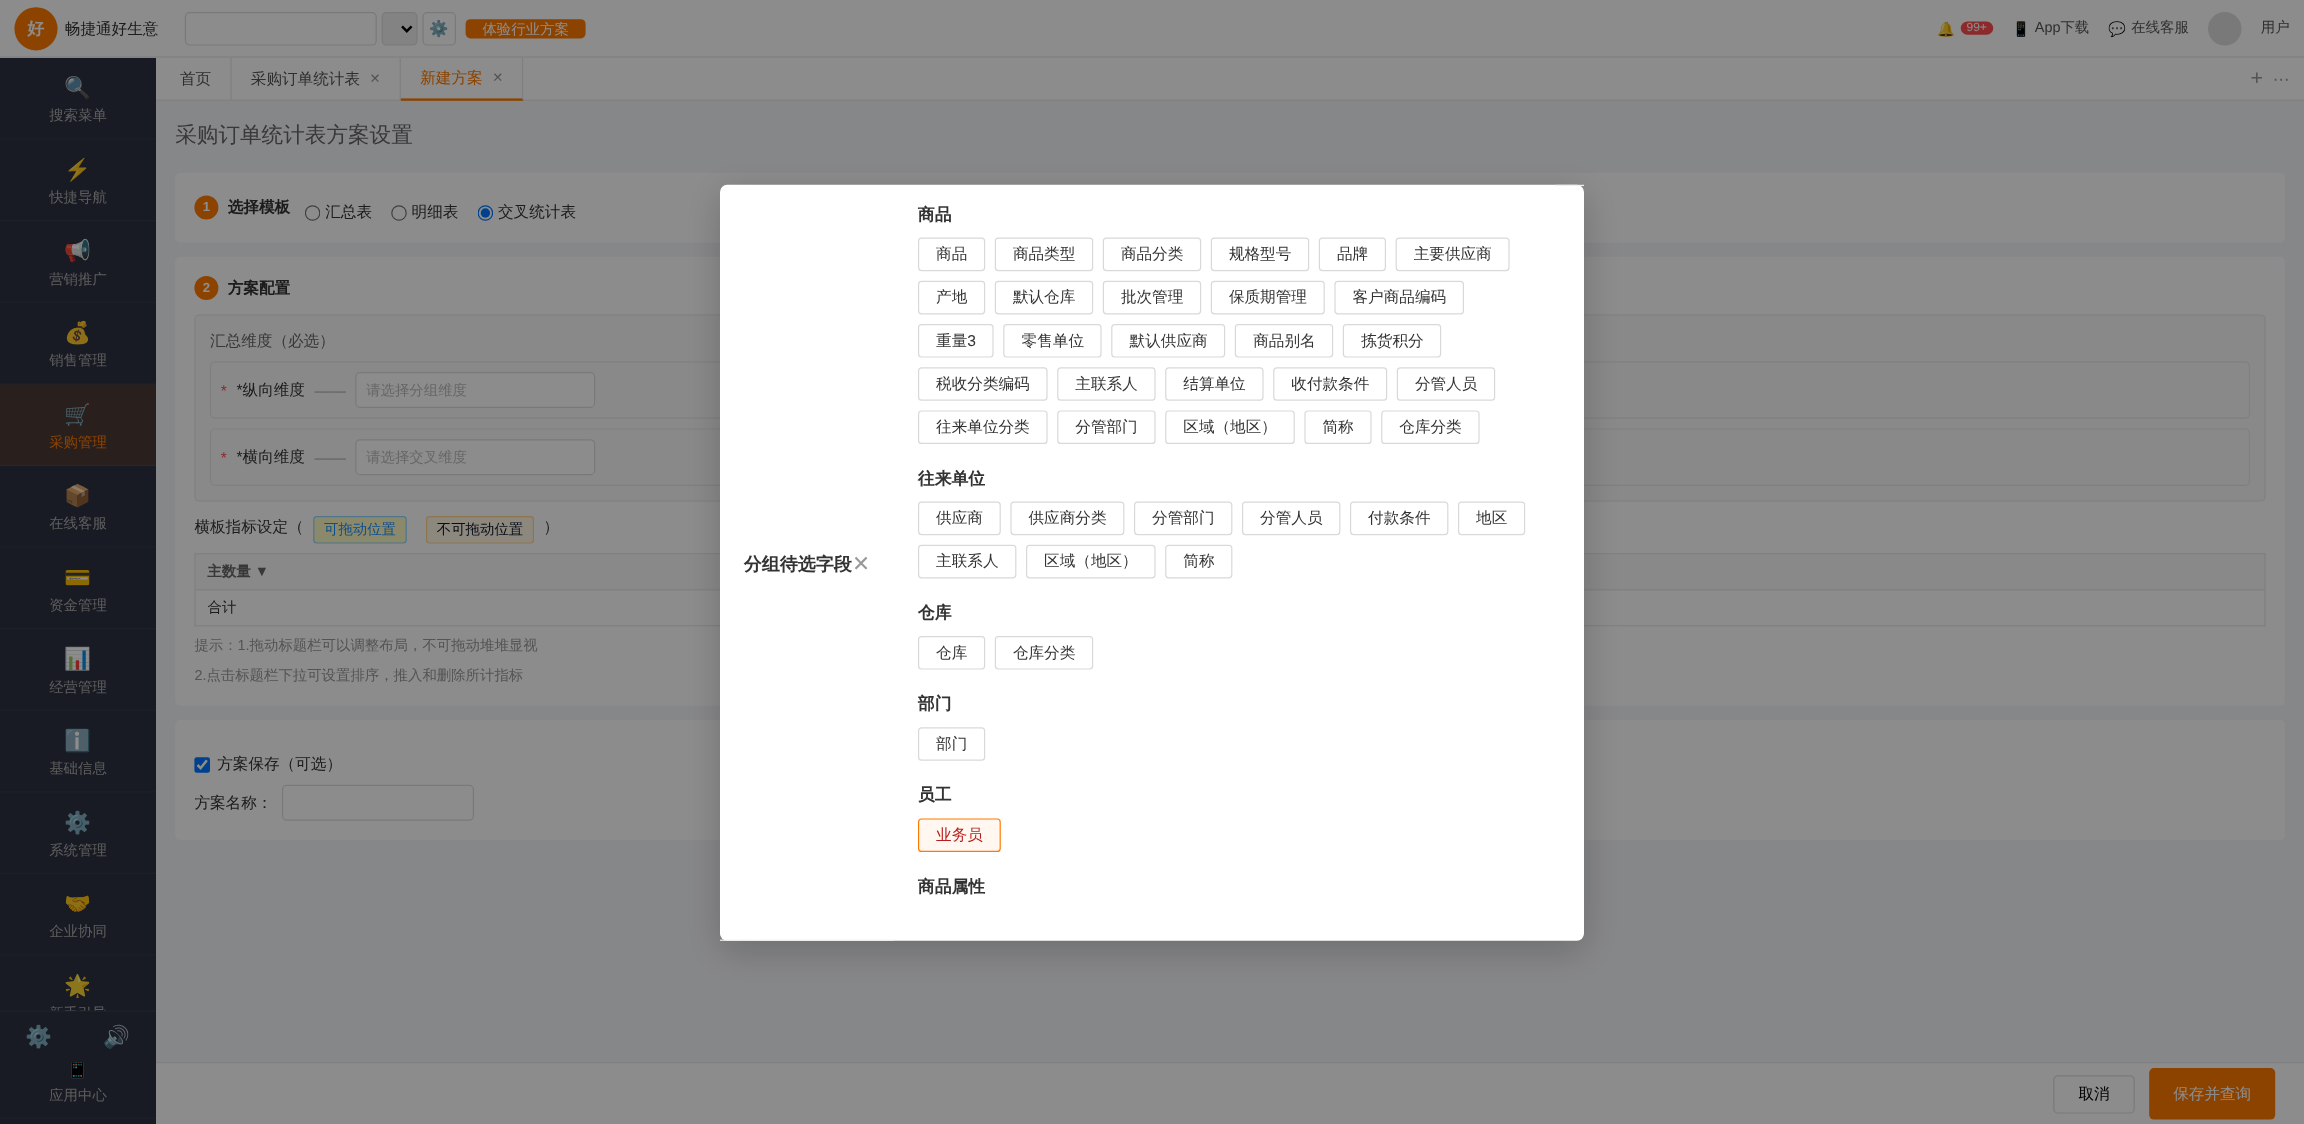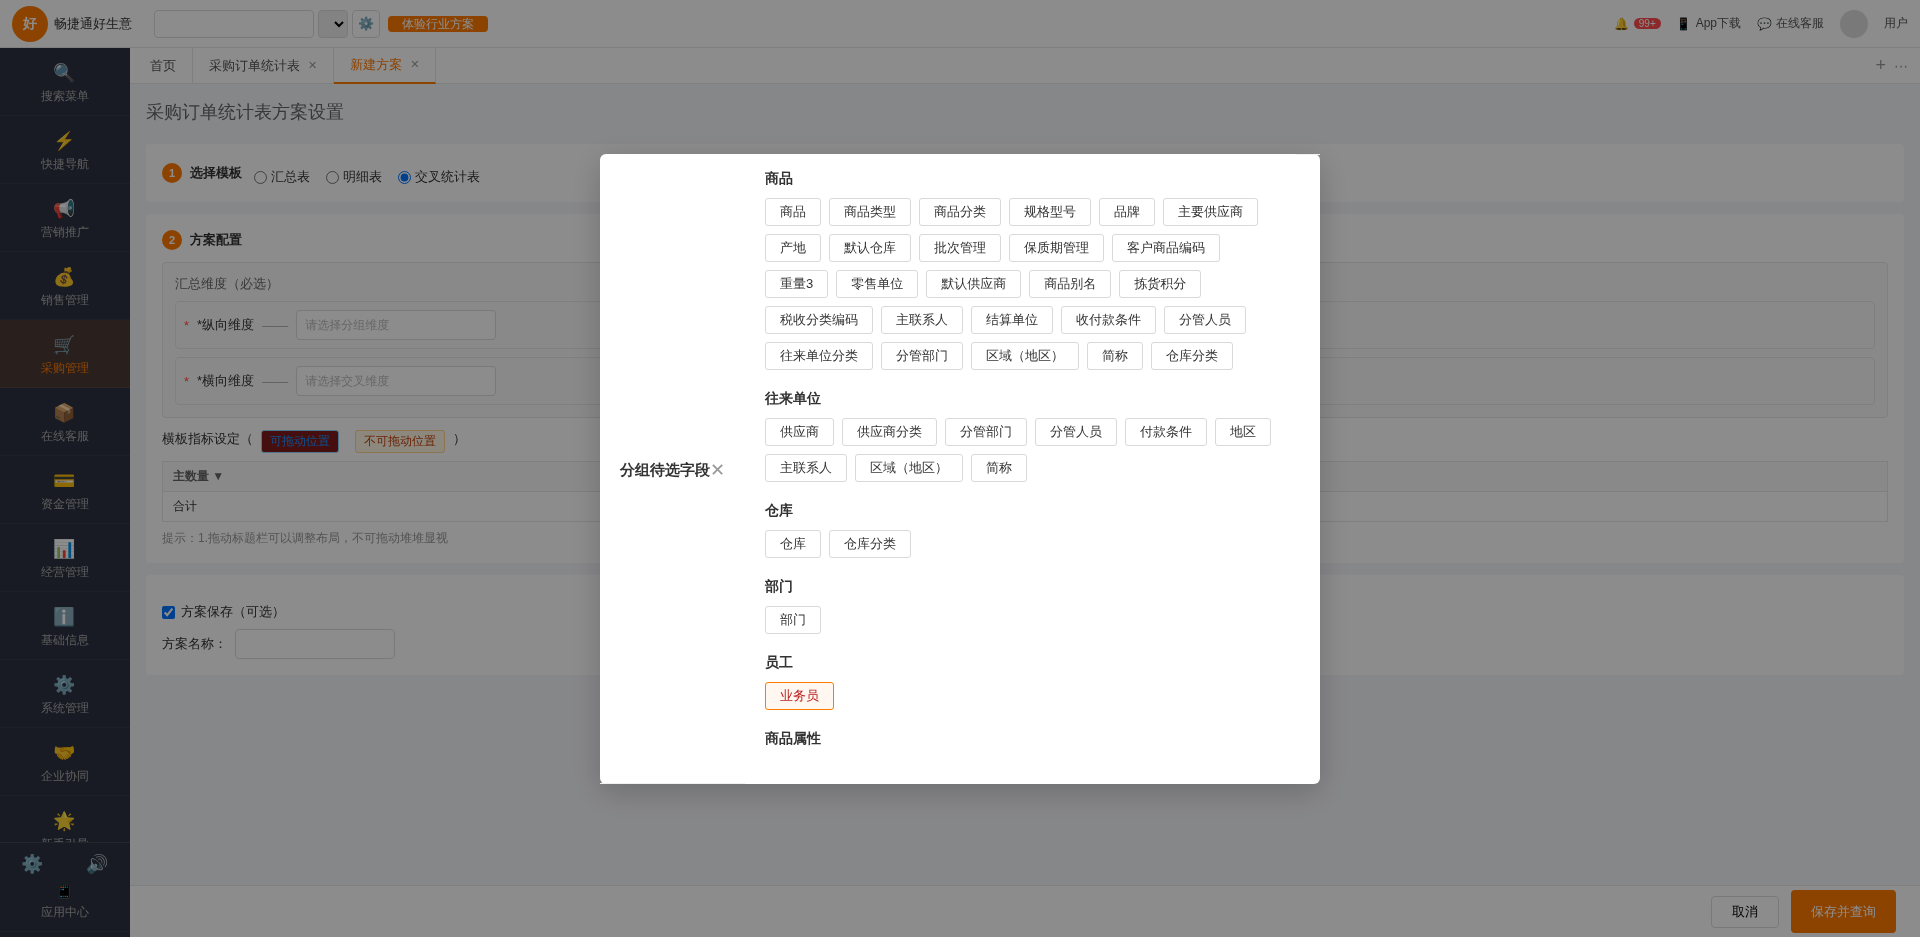--- a/index.html
+++ b/index.html
@@ -37,22 +37,22 @@
     .section { background: #fff; border-radius: 4px; padding: 16px; margin-bottom: 12px; }
     .step-label { display: inline-flex; align-items: center; gap: 8px; font-size: 13px; font-weight: bold; color: #333; }
     .step-num { width: 20px; height: 20px; background: #ff7a00; color: white; border-radius: 50%; display: flex; align-items: center; justify-content: center; font-size: 11px; }
     .radio-group { display: flex; align-items: center; gap: 16px; margin-top: 8px; }
     .radio-item { display: flex; align-items: center; gap: 4px; cursor: pointer; font-size: 13px; }
     .select-box { height: 30px; border: 1px solid #ddd; border-radius: 4px; padding: 0 8px; min-width: 200px; font-size: 12px; color: #999; display: flex; align-items: center; background: #fff; }
     .dimension-row { display: flex; align-items: center; gap: 8px; margin-top: 8px; padding: 8px; border: 1px solid #e8e8e8; border-radius: 4px; }
     .dim-arrow { color: #aaa; }
     .indicator-section { margin-top: 12px; }
     .indicator-header { font-size: 13px; color: #333; margin-bottom: 8px; display: flex; gap: 8px; }
-    .pos-tag { background: #7f1d1d; color: #1890ff; border: 1px solid #91d5ff; border-radius: 3px; padding: 2px 8px; font-size: 12px; }
-    .neg-tag { background: #fff7e6; color: #c2410c; border: 1px solid #ffd591; border-radius: 3px; padding: 2px 8px; font-size: 12px; }
+    .pos-tag { background: #fef9c3; color: #1890ff; border: 1px solid #91d5ff; border-radius: 3px; padding: 2px 8px; font-size: 12px; }
+    .neg-tag { background: #fff7e6; color: #0f172a; border: 1px solid #ffd591; border-radius: 3px; padding: 2px 8px; font-size: 12px; }
     .stat-table { width: 100%; border-collapse: collapse; margin-top: 8px; }
     .stat-table th, .stat-table td { border: 1px solid #e8e8e8; padding: 6px 10px; font-size: 12px; text-align: left; }
     .stat-table th { background: #fafafa; color: #666; }
     .hint { font-size: 12px; color: #999; margin-top: 8px; }
     .checkbox-row { display: flex; align-items: center; gap: 6px; font-size: 13px; margin-top: 12px; }
     .scheme-name { display: flex; align-items: center; gap: 8px; margin-top: 8px; }
     .scheme-input { height: 30px; border: 1px solid #ddd; border-radius: 4px; padding: 0 8px; width: 160px; font-size: 12px; }
     .bottom-bar { position: fixed; bottom: 0; left: 130px; right: 0; height: 52px; background: #fff; border-top: 1px solid #e8e8e8; display: flex; align-items: center; justify-content: flex-end; padding: 0 24px; gap: 12px; z-index: 99; }
     .btn-cancel { height: 32px; padding: 0 20px; border: 1px solid #ddd; border-radius: 4px; background: #fff; cursor: pointer; font-size: 13px; }
     .btn-save { height: 43px; padding: 0 20px; border: none; border-radius: 4px; background: #ff7a00; color: white; cursor: pointer; font-size: 13px; }
@@ -260,20 +260,21 @@
         <tbody>
           <tr>
             <td>合计</td>
             <td>合计</td>
           </tr>
         </tbody>
       </table>
     </div>
 
     <div class="hint">提示：1.拖动标题栏可以调整布局，不可拖动堆堆显视</div>
+    <div class="hint">2.点击标题栏下拉可设置排序，推入和删除所计指标</div>
   </div>
 
   <div class="section">
     <div class="checkbox-row">
       <input type="checkbox" checked="" style="">
       <span>方案保存（可选）</span>
     </div>
     <div class="scheme-name">
       <span>方案名称：</span>
       <input type="text" class="scheme-input" style="">

